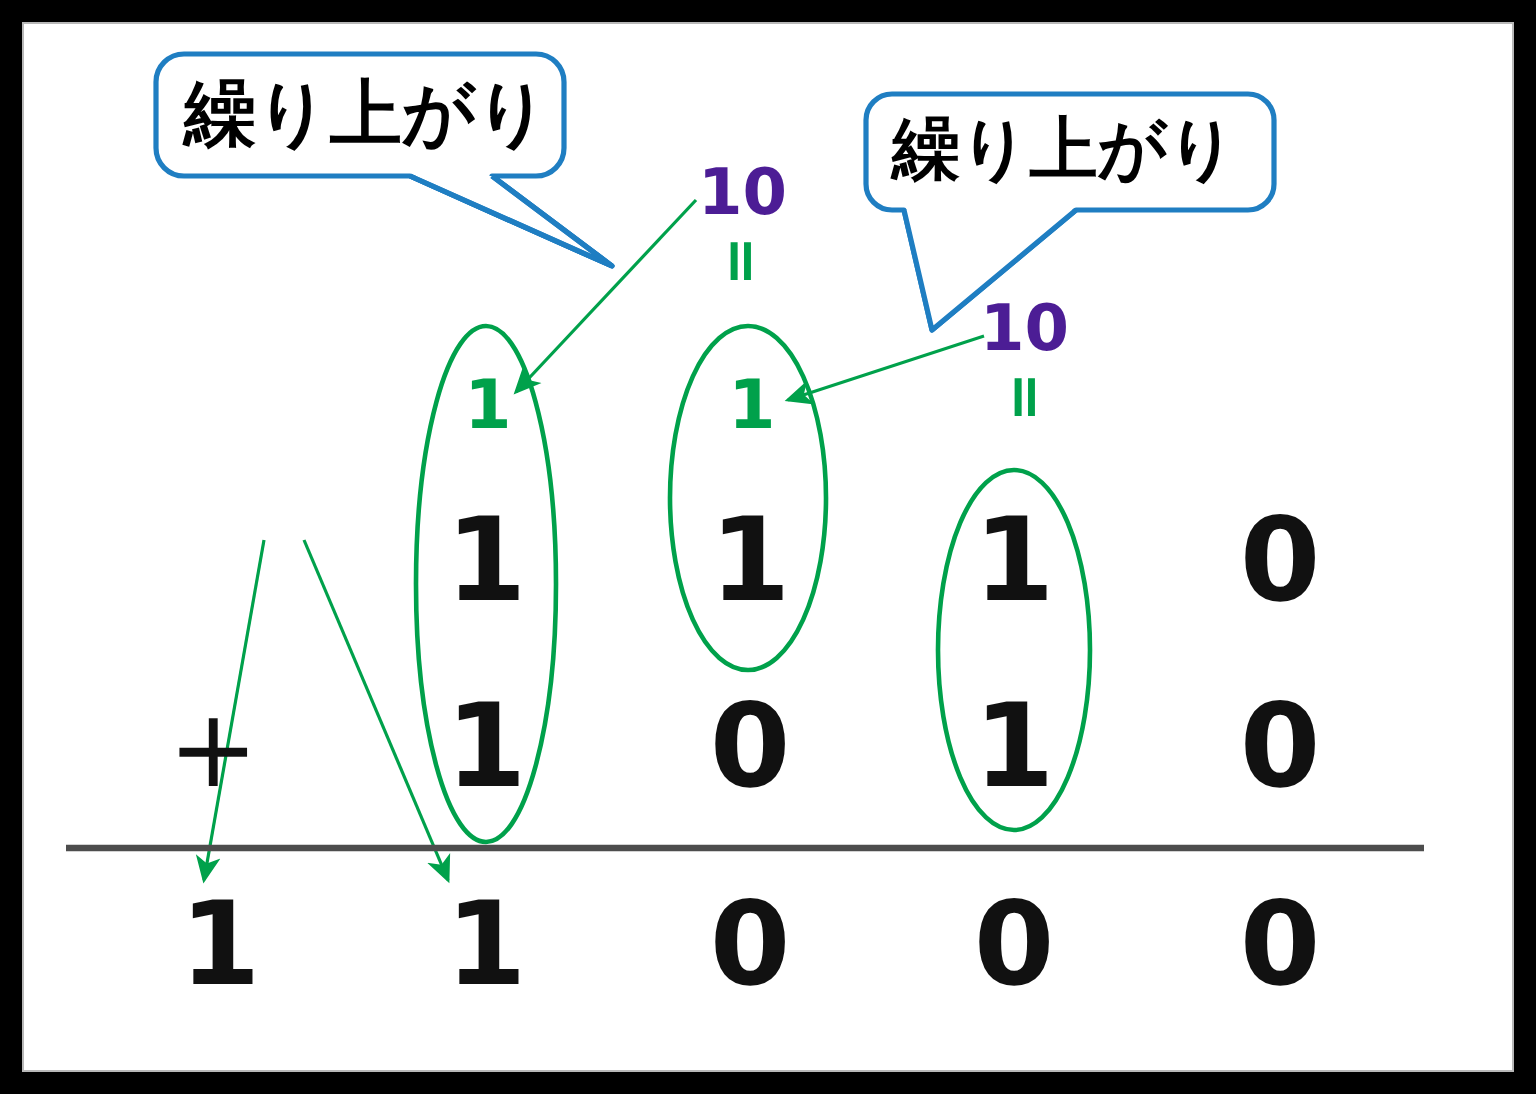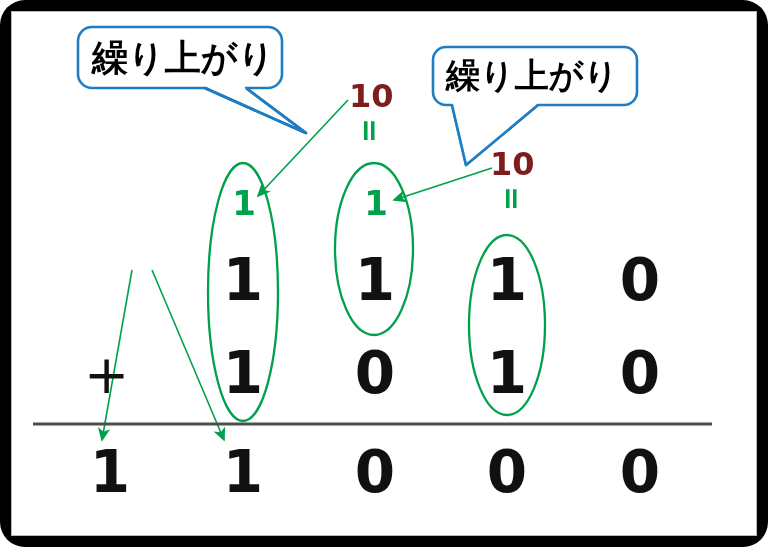--- a/index.html
+++ b/index.html
@@ -7,21 +7,20 @@
     padding: 0;
     background: #ffffff;
   }
   #stage {
     position: relative;
     width: 768px;
     height: 547px;
     background: #ffffff;
     overflow: hidden;
     font-family: "Liberation Sans", "DejaVu Sans", sans-serif;
-    border-radius: 25px;
   }
   
   .frame-outer {
     position: absolute;
     left: 0; top: 0;
     width: 768px; height: 547px;
     border: 11px solid #000000;
     box-sizing: border-box;
   }
   .frame-inner {
@@ -79,21 +78,21 @@
     position: absolute;
     font-family: "DejaVu Sans", "Liberation Sans", sans-serif;
     font-weight: 400;
     font-size: 54px;
     line-height: 54px;
     color: #111111;
   }
   
   .green-label {
     position: absolute;
-    color: #7f1d1d;
+    color: #4c1d95;
     font-family: "DejaVu Sans", "Liberation Sans", sans-serif;
     font-weight: 700;
     font-size: 32px;
     line-height: 32px;
     white-space: nowrap;
   }
   .vert-eq {
     position: absolute;
     color: #00a14b;
     font-family: "DejaVu Sans", "Liberation Sans", sans-serif;

